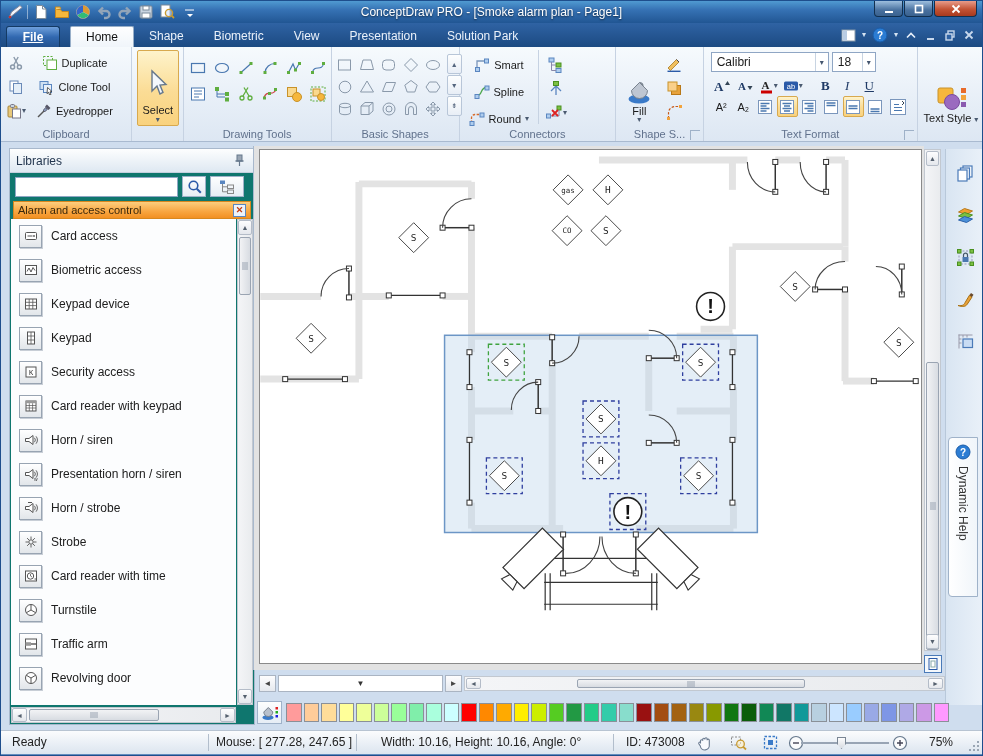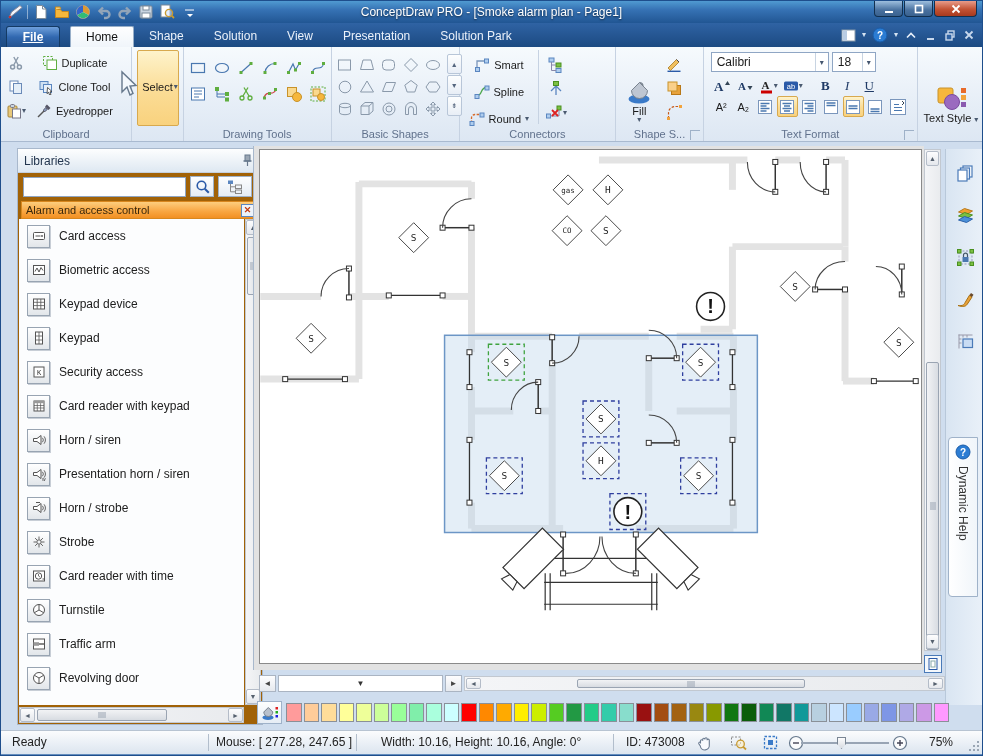--- a/index.html
+++ b/index.html
@@ -29,21 +29,21 @@
 .icbtn{border:1px solid transparent;border-radius:2px;display:inline-flex;align-items:center;justify-content:center;background:transparent;cursor:default;}
 .on{background:linear-gradient(#FEF3CB,#FBDC95 55%,#F9D27E);border:1px solid #D8A94E;}
 .dd{font-size:8px;color:#4A5A70;line-height:6px;}
 .smalltxt{font-size:11px;color:#1a1a1a;}
 #grp-clipboard .cols{display:flex;gap:4px;}
 .clip-c1{display:flex;flex-direction:column;gap:2px;padding-top:2px;}
 .clip-c1 .icbtn{width:24px;height:22px;}
 .clip-c2{display:flex;flex-direction:column;gap:2px;padding-top:2px;}
 .clip-item{display:flex;align-items:center;gap:4px;height:22px;padding:0 3px;font-size:11px;}
 #grp-select{display:flex;justify-content:center;}
-#select-btn{width:42px;height:76px;display:flex;flex-direction:row;align-items:center;justify-content:flex-end;gap:1px;padding-bottom:2px;font-size:11px;}
+#select-btn{width:42px;height:76px;display:flex;flex-direction:column;align-items:center;justify-content:flex-end;gap:1px;padding-bottom:2px;font-size:11px;}
 #select-btn svg{margin-bottom:6px;}
 .toolgrid{display:grid;grid-template-columns:repeat(6,23px);grid-auto-rows:25px;gap:1px;padding-top:6px;}
 .toolgrid .icbtn{width:23px;height:24px;}
 #bs-wrap{display:flex;padding-top:4px;}
 .bsgrid{display:grid;grid-template-columns:repeat(5,21px);grid-auto-rows:21px;gap:1px;}
 .bsgrid .icbtn{width:21px;height:21px;}
 .bs-scroll{display:flex;flex-direction:column;margin-left:3px;gap:1px;}
 .bs-scroll .icbtn{width:15px;height:20px;border:1px solid #B8C6D8;background:linear-gradient(#FDFEFE,#E8EEF6);font-size:7px;color:#55667E;}
 #grp-conn .cols{display:flex;align-items:flex-start;}
 #direct-btn{width:44px;height:74px;display:flex;flex-direction:column;align-items:center;justify-content:flex-end;font-size:11px;padding-bottom:1px;}
@@ -58,21 +58,21 @@
 #grp-text .trow1{display:flex;gap:3px;padding:2px 0 3px 4px;}
 .combo{height:20px;background:#fff;border:1px solid #8FA6C4;display:flex;align-items:center;font-size:12px;padding-left:5px;justify-content:space-between;}
 .combo .arr{width:13px;height:18px;display:flex;align-items:center;justify-content:center;font-size:8px;color:#44566E;border-left:1px solid #C8D4E2;}
 .trow{display:flex;align-items:center;gap:1px;padding-left:4px;}
 .trow .icbtn{height:21px;min-width:21px;padding:0 1px;}
 .tf-b{font-weight:bold;font-size:13px;font-family:"Liberation Serif",serif;color:#1F3A66;}
 .tf-i{font-style:italic;font-size:13px;font-family:"Liberation Serif",serif;color:#1F3A66;}
 .tf-u{text-decoration:underline;font-size:13px;font-family:"Liberation Serif",serif;color:#1F3A66;}
 #textstyle-btn{width:60px;height:76px;display:flex;flex-direction:column;align-items:center;justify-content:flex-end;font-size:11px;line-height:13px;text-align:center;}
 
-#libraries{position:absolute;left:16px;top:147px;width:246px;height:577px;background:#a16207;border:1px solid #A8B8CC;}
+#libraries{position:absolute;left:8px;top:147px;width:246px;height:577px;background:#0f766e;border:1px solid #A8B8CC;}
 #lib-header{height:24px;background:linear-gradient(#FDFEFE,#DEE8F2);border-bottom:1px solid #C4D0DE;display:flex;align-items:center;justify-content:space-between;padding:0 6px;font-size:12px;color:#23364F;}
 #lib-search{display:flex;align-items:center;gap:4px;padding:3px 5px;}
 #search-input{width:163px;height:20px;border:1px solid #8FA6C4;background:#fff;font-size:12px;padding:0 4px;font-family:"Liberation Sans",sans-serif;}
 .lib-sbtn{width:24px;height:21px;border:1px solid #9FB2C9;background:linear-gradient(#FDFEFE,#E6EDF5);display:flex;align-items:center;justify-content:center;}
 .lib-sbtn.wide{width:34px;}
 #lib-groupbar{height:18px;margin:1px 3px;background:linear-gradient(#FDCE7E,#F8A540 60%,#F29022);border:1px solid #D8871E;display:flex;align-items:center;justify-content:space-between;padding:0 4px;font-size:11px;color:#38260A;}
 #lib-close{width:13px;height:13px;background:#EDF3FA;border:1px solid #5A86C0;color:#C23A10;font-size:9px;font-weight:bold;display:flex;align-items:center;justify-content:center;line-height:9px;}
 #lib-list{position:absolute;top:70px;left:1px;right:18px;bottom:19px;background:#FCFDFE;overflow:hidden;}
 .lib-item{display:flex;align-items:center;gap:9px;height:34px;padding-left:8px;}
 .lib-ic{width:23px;height:23px;border:1px solid #98A4B2;background:linear-gradient(#FFFFFF,#E2E6EA);display:flex;align-items:center;justify-content:center;box-shadow:1px 1px 0 #C8CED6;}
@@ -200,21 +200,21 @@
           </svg>
         </div>
     </div>
   </div>
 
   <div id="tabrow">
     <div id="file-btn">File</div>
     <div id="tabs-container" style="display:flex;">
         <div class="rtab active">Home</div>
         <div class="rtab">Shape</div>
-        <div class="rtab">Solution</div>
+        <div class="rtab">Biometric</div>
         <div class="rtab">View</div>
         <div class="rtab">Presentation</div>
         <div class="rtab">Solution Park</div>
       </div>
     <div id="tabrow-right">
       <span class="icbtn">
           <svg width="15" height="15" viewBox="0 0 15 15">
             <rect x="1" y="2" width="13" height="11" fill="#fff" stroke="#89A"></rect>
             <rect x="1.5" y="2.5" width="4.5" height="10" fill="#B8CCE4"></rect>
           </svg>

